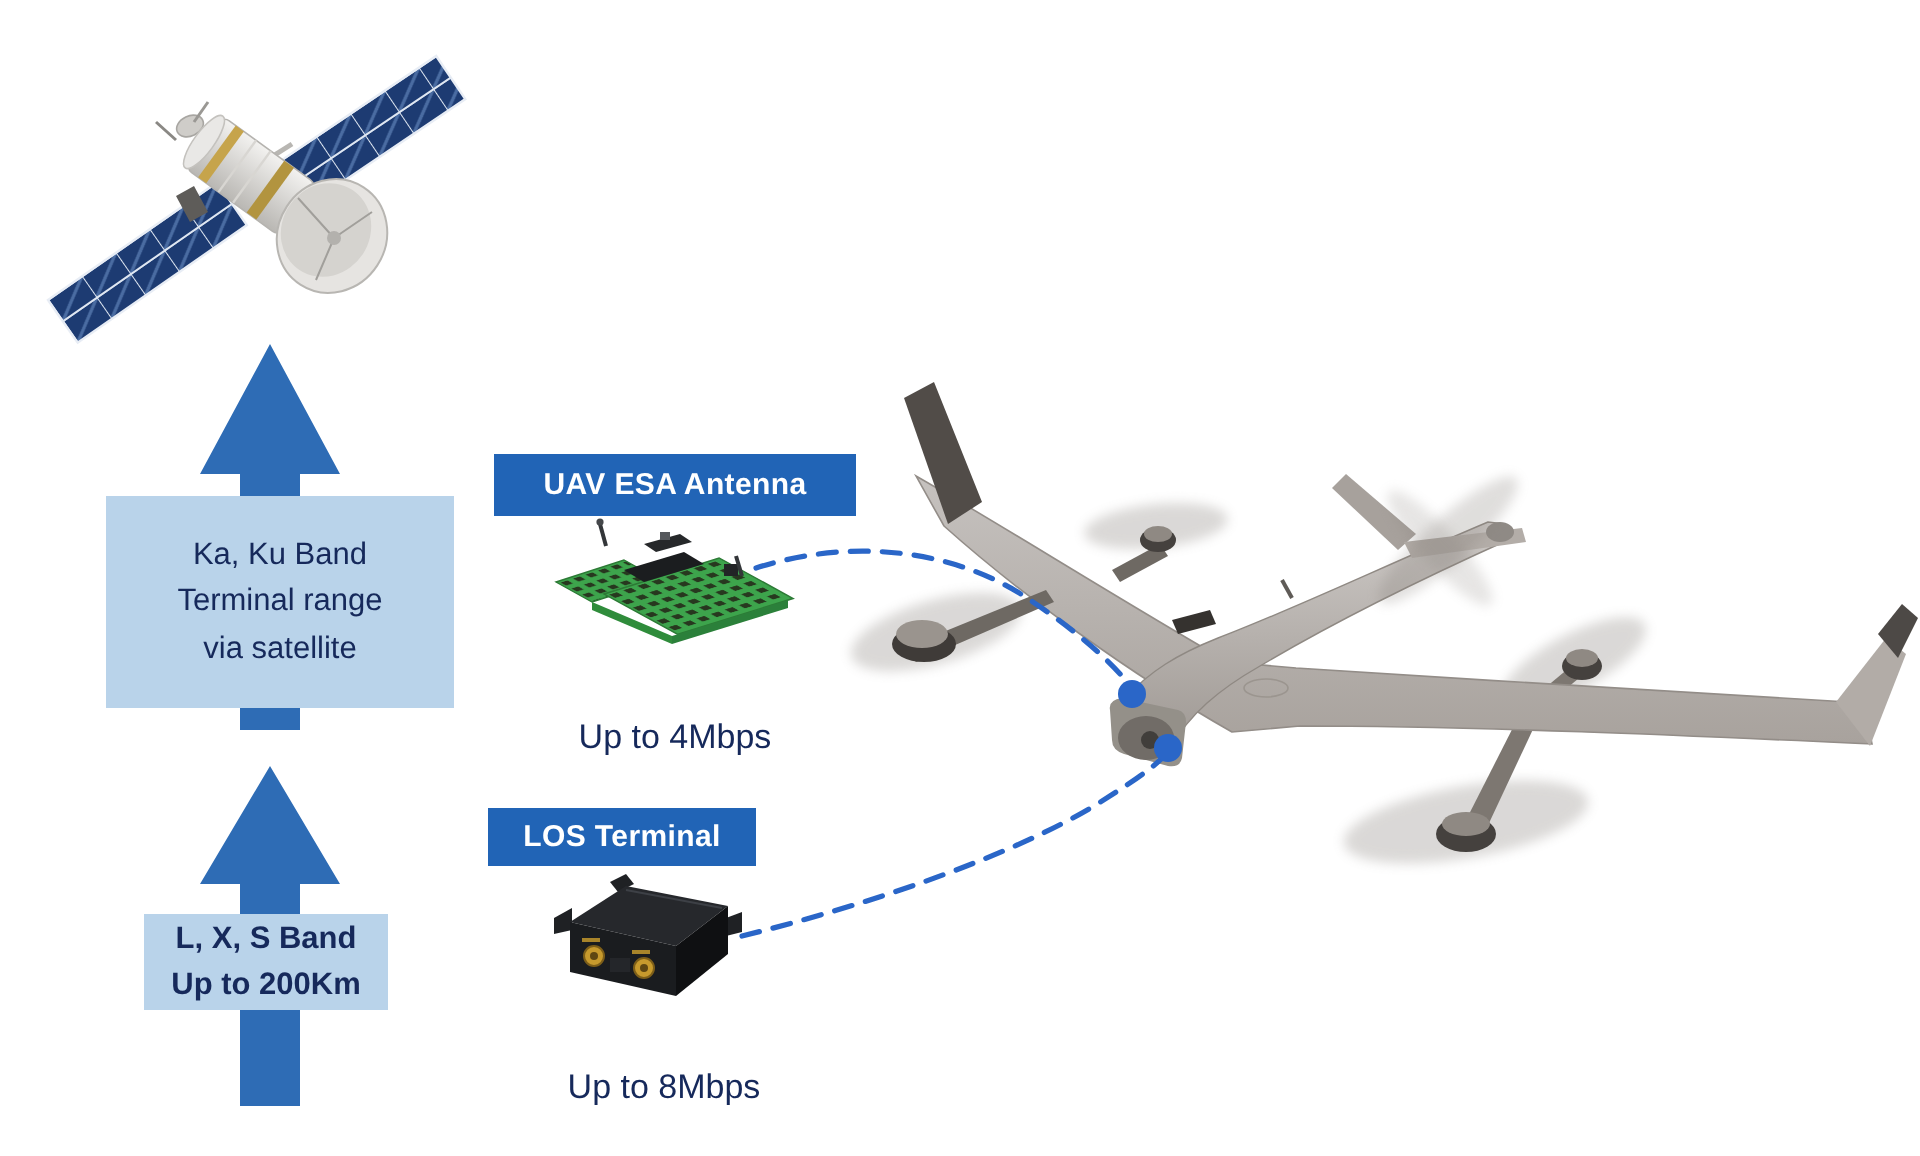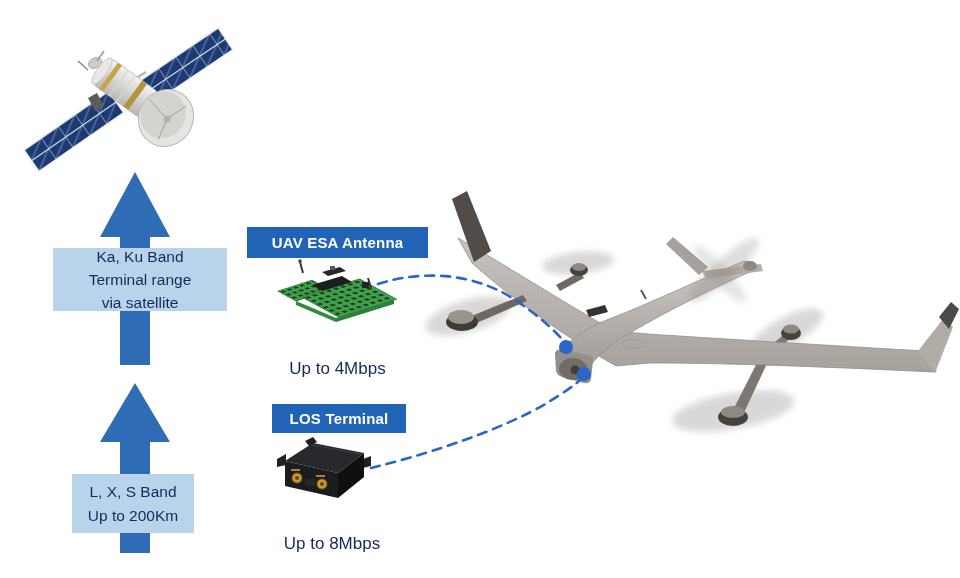--- a/index.html
+++ b/index.html
@@ -17,24 +17,24 @@
   .dot{fill:var(--link-blue);}
   .blur{fill:#87817c;}
   
   .band-box{position:absolute;background:var(--box-light-blue);color:var(--text-navy);
     display:flex;flex-direction:column;align-items:center;justify-content:center;
     font-size:15.5px;font-weight:500;line-height:1.5;text-align:center;}
   .badge{position:absolute;background:var(--badge-blue);color:#ffffff;
     display:flex;align-items:center;justify-content:center;
     font-size:15px;font-weight:600;letter-spacing:.2px;}
   .caption{position:absolute;color:var(--text-navy);font-size:17px;font-weight:500;text-align:center;margin-top:23px;}
-  #satcom-box{left:53px;top:248px;width:174px;height:63px;}
-  #los-box{left:72px;top:474px;width:122px;height:59px;}
+  #satcom-box{left:53px;top:248px;width:174px;height:106px;}
+  #los-box{left:72px;top:457px;width:122px;height:48px;font-weight:bold;}
   #esa-badge{left:247px;top:227px;width:181px;height:31px;}
-  #los-badge{left:272px;top:404px;width:134px;height:29px;}
+  #los-badge{left:244px;top:404px;width:134px;height:29px;}
   #esa-caption{left:247px;top:336px;width:181px;}
   #los-caption{left:252px;top:511px;width:160px;}
 </style>
 </head>
 <body>
 
 <div class="stage">
 
 <svg class="scene" width="960" height="578" viewBox="0 0 960 578">
   <defs>

